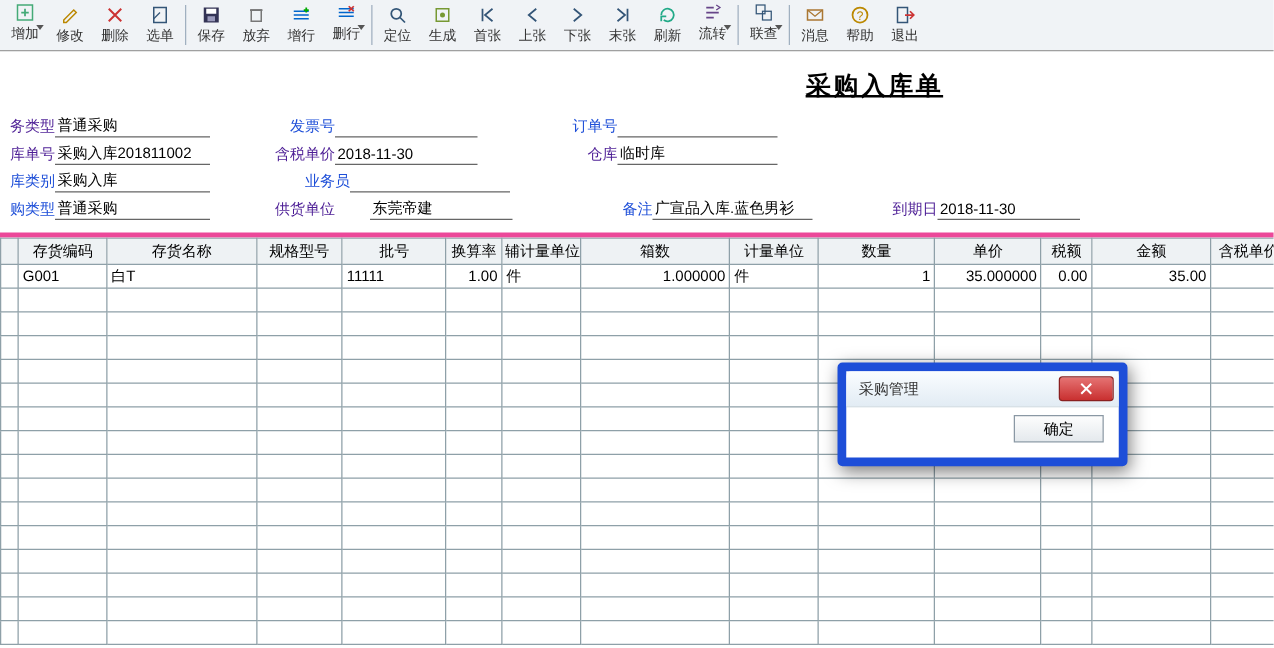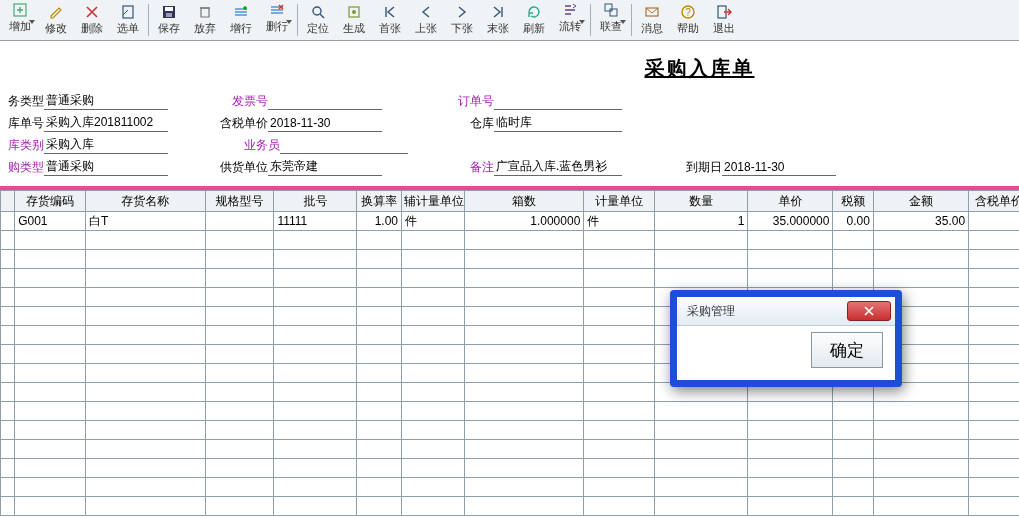--- a/index.html
+++ b/index.html
@@ -7,36 +7,36 @@
 .toolbar{display:flex;align-items:center;height:40px;background:#f0f3f6;border-bottom:1px solid #a0a0a0;padding:0 2px}
 .tbtn{display:flex;flex-direction:column;align-items:center;justify-content:center;min-width:28px;height:38px;padding:0 3px;cursor:pointer;border:1px solid transparent}
 .tbtn .ic{width:16px;height:16px;display:flex;align-items:center;justify-content:center}
 .tbtn .lb{font-size:11px;color:#333;margin-top:1px;white-space:nowrap}
 .tbtn.dd::after{content:"";border-left:3px solid transparent;border-right:3px solid transparent;border-top:4px solid #555;position:relative;top:-14px;left:12px}
 .sep{width:1px;height:32px;background:#a0b0c0;margin:0 2px}
 .doc-title{text-align:center;font-size:20px;font-weight:bold;text-decoration:underline;margin:14px 0 6px;padding-left:380px;letter-spacing:2px}
 .form{padding:2px 4px 8px}
 .frow{display:flex;align-items:center;height:22px}
 .fld{display:flex;align-items:center;margin-right:4px}
-.flab{text-align:right;display:inline-block;color:#a21caf}
-.flab.blue{color:#000000}
+.flab{text-align:right;display:inline-block;color:#1d4ed8}
+.flab.blue{color:#4c1d95}
 .finp{border:none;border-bottom:1px solid #666;background:transparent;height:17px;padding:0 2px;font-family:inherit;font-size:12px;color:#000}
 .grid{border-collapse:collapse;width:1030px;table-layout:fixed}
 .grid th{background:#eef2f4;border:1px solid #8ea0a8;height:20px;font-weight:normal;font-size:12px;padding:0 2px;overflow:hidden;white-space:nowrap}
 .grid td{border:1px solid #8ea0a8;height:18px;padding:0 3px;overflow:hidden;white-space:nowrap;background:#fff}
 .grid td.num{text-align:right}
 .gridwrap{height:330px;overflow:hidden;border-top:4px solid #ec4899}
 .dialog{position:absolute;left:670px;top:290px;width:218px;background:#fff;border:7px solid #1d4ed8;box-shadow:2px 4px 14px rgba(0,0,0,0.5);border-radius:4px}
 .dlg-title{height:28px;display:flex;align-items:center;justify-content:space-between;background:linear-gradient(#fafdff,#e2ecf4);border-bottom:1px solid #c0cdd6;padding:0 4px 0 10px;border-radius:4px 4px 0 0}
 .dlg-title span{font-size:12px;color:#333}
 .dlg-close{width:42px;height:18px;background:linear-gradient(#e57373,#c93030);border:1px solid #8a2020;border-radius:3px;display:flex;align-items:center;justify-content:center;color:#fff;font-weight:bold;cursor:pointer}
 .dlg-body{padding:24px 14px 14px;display:flex;align-items:center}
 .dlg-ic{width:28px;height:28px;margin-right:14px}
 .dlg-btns{display:flex;justify-content:flex-end;padding:6px 12px 12px}
-.dlg-btn{min-width:72px;height:36px;border:1px solid #8a98a4;background:linear-gradient(#fdfdfd,#e4e9ed);cursor:pointer;font-family:inherit;font-size:17px}
+.dlg-btn{min-width:72px;height:22px;border:1px solid #8a98a4;background:linear-gradient(#fdfdfd,#e4e9ed);cursor:pointer;font-family:inherit;font-size:12px}
 svg{display:block}
 </style>
 </head>
 <body>
 
 <div class="toolbar" id="toolbar">
     <div class="tbtn dd">
       <div class="ic">
         <svg width="16" height="16" viewBox="0 0 16 16">
           <rect x="2" y="2" width="12" height="12" fill="none" stroke="#4a7" stroke-width="1.2"></rect>
@@ -258,21 +258,21 @@
         <input class="finp" style="width: 124px;">
       </div>
     </div>
     <div class="frow">
       <div class="fld">
         <span class="flab" style="width: 40px;">购类型</span>
         <input class="finp" value="普通采购" style="width: 120px;">
       </div>
       <div class="fld">
         <span class="flab blue" style="width: 96px;">供货单位</span>
-        <input class="finp" value="东莞帝建" style="width: 110px;">
+        <input class="finp" value="东莞帝建" style="width: 110px; margin-left: 28px;">
       </div>
       <div class="fld">
         <span class="flab" style="width: 108px;">备注</span>
         <input class="finp" value="广宣品入库.蓝色男衫" style="width: 124px;">
       </div>
       <div class="fld">
         <span class="flab blue" style="width: 96px;">到期日</span>
         <input class="finp" value="2018-11-30" style="width: 110px;">
       </div>
     </div>

